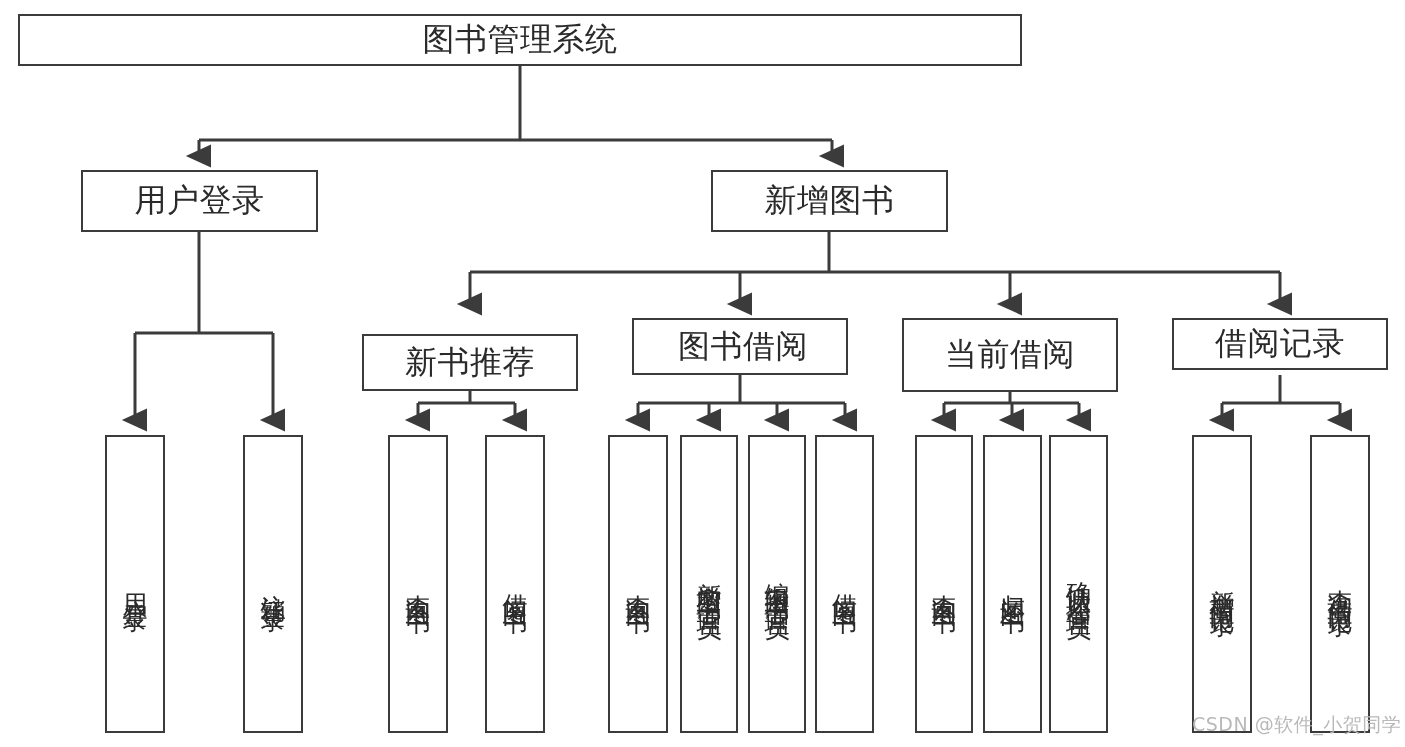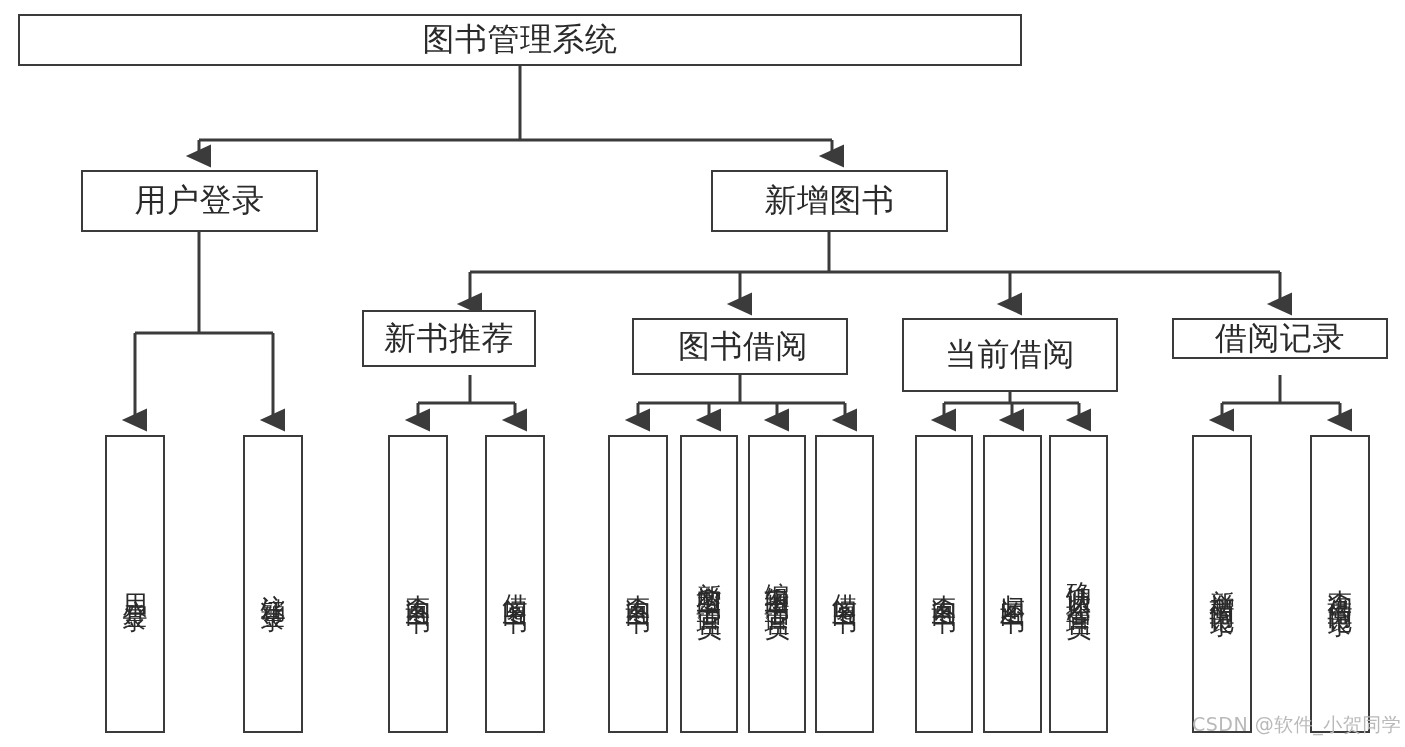--- a/index.html
+++ b/index.html
@@ -123,30 +123,30 @@
     <span class="hlabel">图书管理系统</span>
   </div>
 
   <div class="node h" style="left:81px; top:170px; width:237px; height:62px;">
     <span class="hlabel">用户登录</span>
   </div>
   <div class="node h" style="left:711px; top:170px; width:237px; height:62px;">
     <span class="hlabel">新增图书</span>
   </div>
 
-  <div class="node h" style="left:362px; top:310px; width:174px; height:57px;">
+  <div class="node h" style="left:362px; top:334px; width:216px; height:57px;">
     <span class="hlabel">新书推荐</span>
   </div>
   <div class="node h" style="left:632px; top:318px; width:216px; height:57px;padding-left:6px;">
     <span class="hlabel">图书借阅</span>
   </div>
   <div class="node h" style="left:902px; top:318px; width:216px; height:74px;">
     <span class="hlabel">当前借阅</span>
   </div>
-  <div class="node h" style="left:1172px; top:318px; width:216px; height:41px;">
+  <div class="node h" style="left:1172px; top:318px; width:216px; height:52px;">
     <span class="hlabel">借阅记录</span>
   </div>
 
   <div class="node v" style="left:105px; top:435px; width:60px; height:298px;">
     <span class="vlabel">用户登录</span>
   </div>
   <div class="node v" style="left:243px; top:435px; width:60px; height:298px;">
     <span class="vlabel">注销登录</span>
   </div>
 

